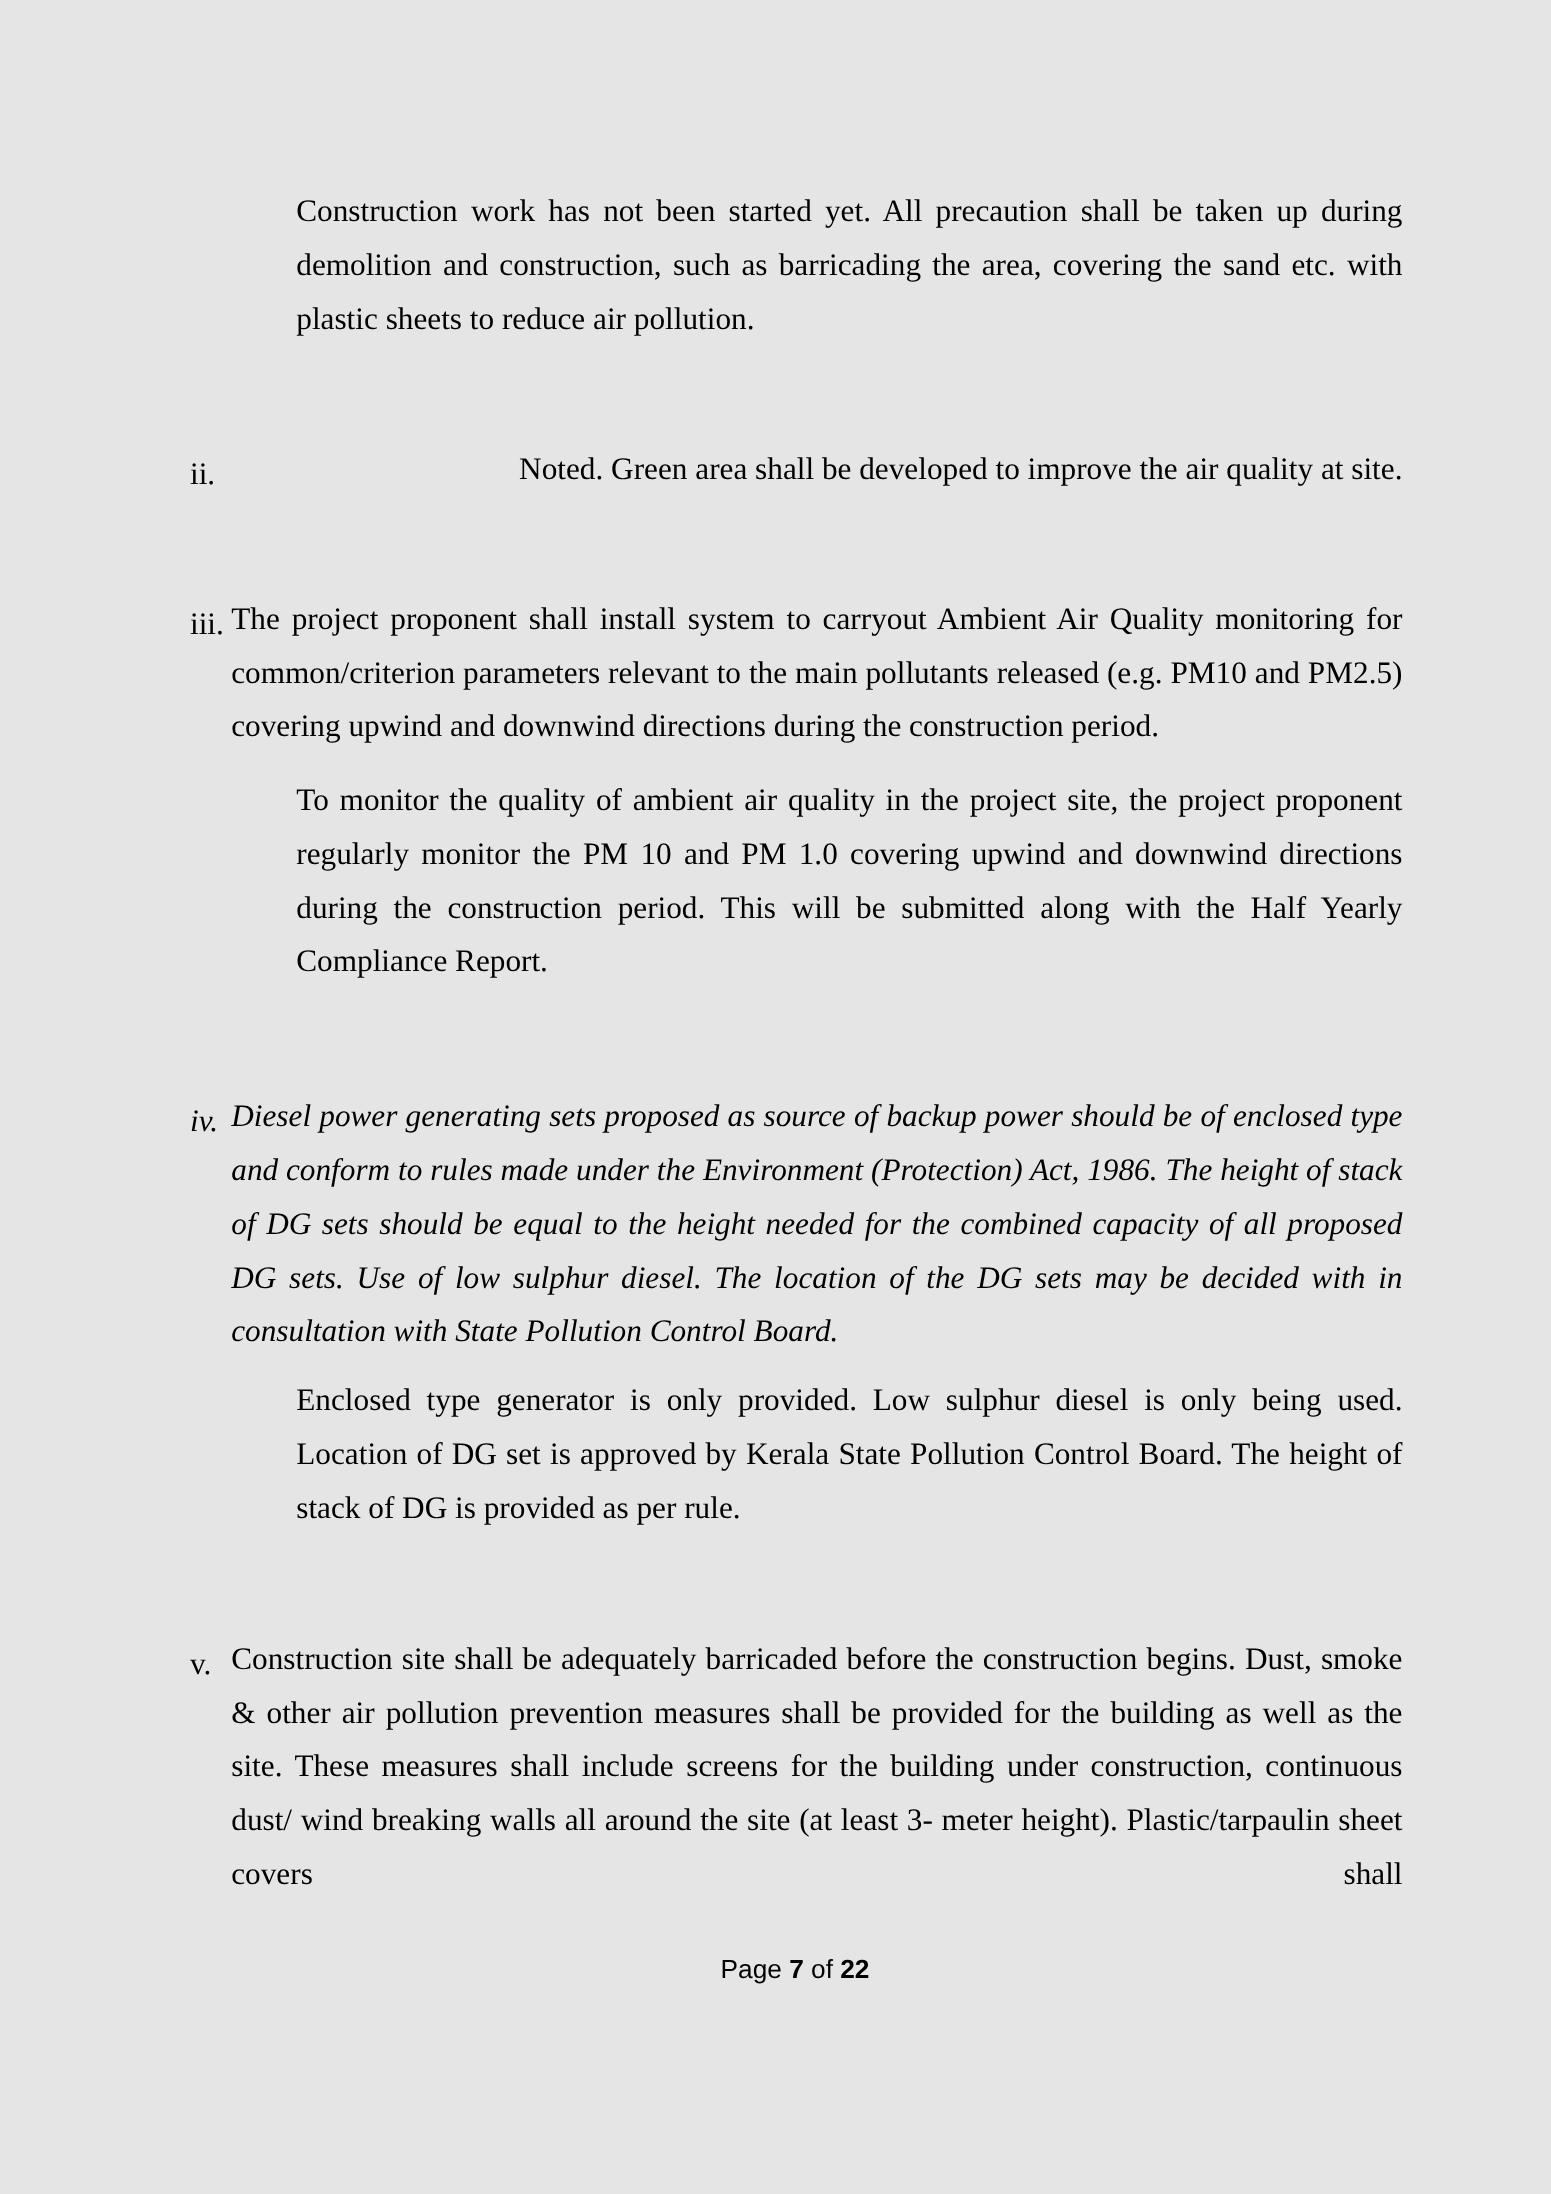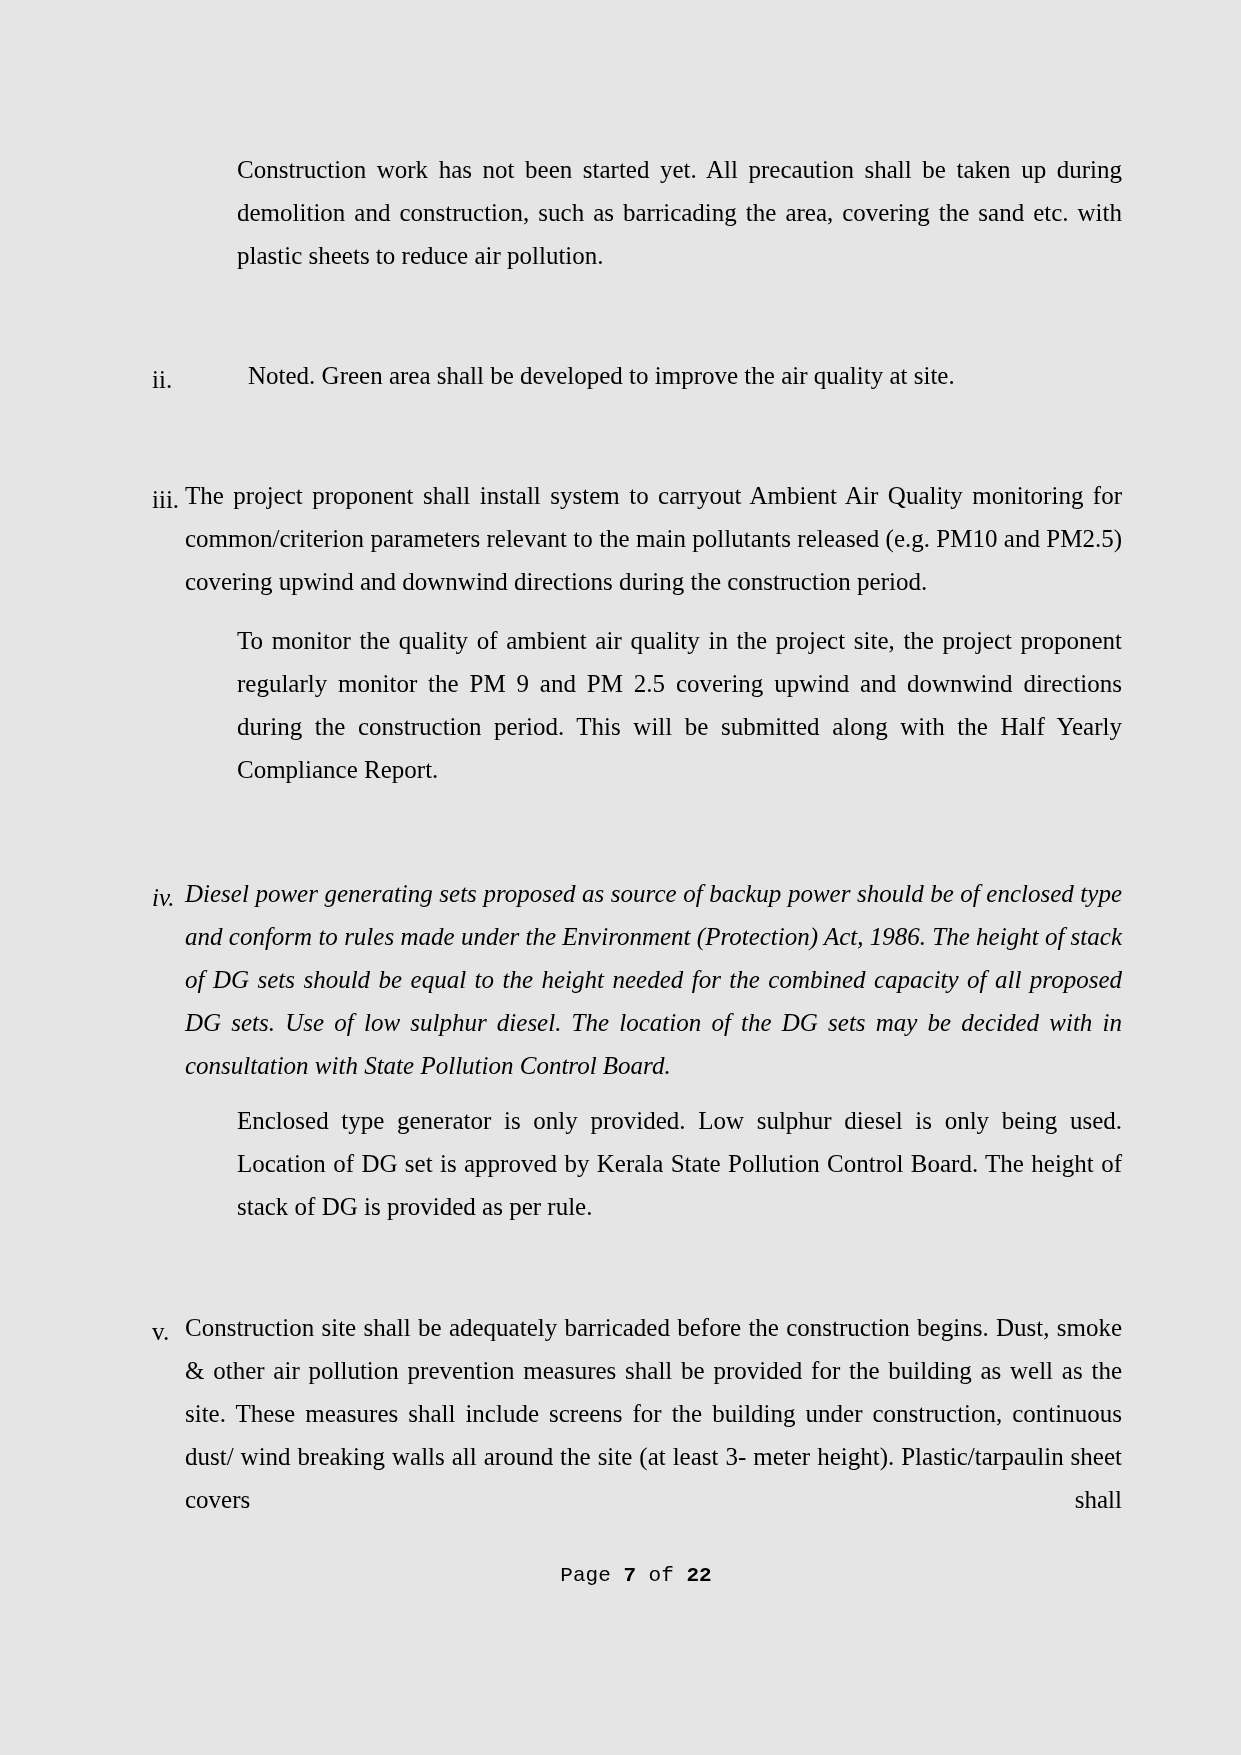--- a/index.html
+++ b/index.html
@@ -21,21 +21,21 @@
     -webkit-font-smoothing: antialiased;
   }
   
   .response {
     margin-left: 237px;
     margin-right: 119px;
     text-align: justify;
   }
   .response.noted {
     margin-left: 248px;
-    text-align: left;
+    text-align: right;
   }
   
   .item {
     position: relative;
     margin-left: 185px;
     margin-right: 119px;
     text-align: justify;
   }
   .item .marker {
     position: absolute;
@@ -51,21 +51,21 @@
   .mt-item-lg { margin-top: 81px; font-style: italic;  }
   .mt-item-v  { margin-top: 78px;  }
   .mt-resp    { margin-top: 16px;  }
   .mt-resp-sm { margin-top: 12px;  }
   
   .footer {
     margin-top: 42px;
     margin-left: 150px;
     margin-right: 119px;
     text-align: center;
-    font-family: Liberation Mono, monospace;
+    font-family: Liberation Sans, sans-serif;
     font-size: 21px;
     line-height: 26px;
     color: #000000;
   }
   .footer .b { font-weight: bold; }
 </style>
 </head>
 <body>
 
 <div class="page">
@@ -76,21 +76,21 @@
     <span class="marker">ii.</span>
   </div>
 
   <p class="response noted mt-resp">Noted. Green area shall be developed to improve the air quality at site.</p>
 
   <div class="item mt-item">
     <span class="marker">iii.</span>
     <span>The project proponent shall install system to carryout Ambient Air Quality monitoring for common/criterion parameters relevant to the main pollutants released (e.g. PM10 and PM2.5) covering upwind and downwind directions during the construction period.</span>
   </div>
 
-  <p class="response mt-resp">To monitor the quality of ambient air quality in the project site, the project proponent regularly monitor the PM 9 and PM 2.5 covering upwind and downwind directions during the construction period. This will be submitted along with the Half Yearly Compliance Report.</p>
+  <p class="response mt-resp">To monitor the quality of ambient air quality in the project site, the project proponent regularly monitor the PM 10 and PM 1.0 covering upwind and downwind directions during the construction period. This will be submitted along with the Half Yearly Compliance Report.</p>
 
   <div class="item mt-item-lg">
     <span class="marker">iv.</span>
     <span>Diesel power generating sets proposed as source of backup power should be of enclosed type and conform to rules made under the Environment (Protection) Act, 1986. The height of stack of DG sets should be equal to the height needed for the combined capacity of all proposed DG sets. Use of low sulphur diesel. The location of the DG sets may be decided with in consultation with State Pollution Control Board.</span>
   </div>
 
   <p class="response mt-resp-sm">Enclosed type generator is only provided. Low sulphur diesel is only being used. Location of DG set is approved by Kerala State Pollution Control Board. The height of stack of DG is provided as per rule.</p>
 
   <div class="item flush-last mt-item-v">
     <span class="marker">v.</span>

